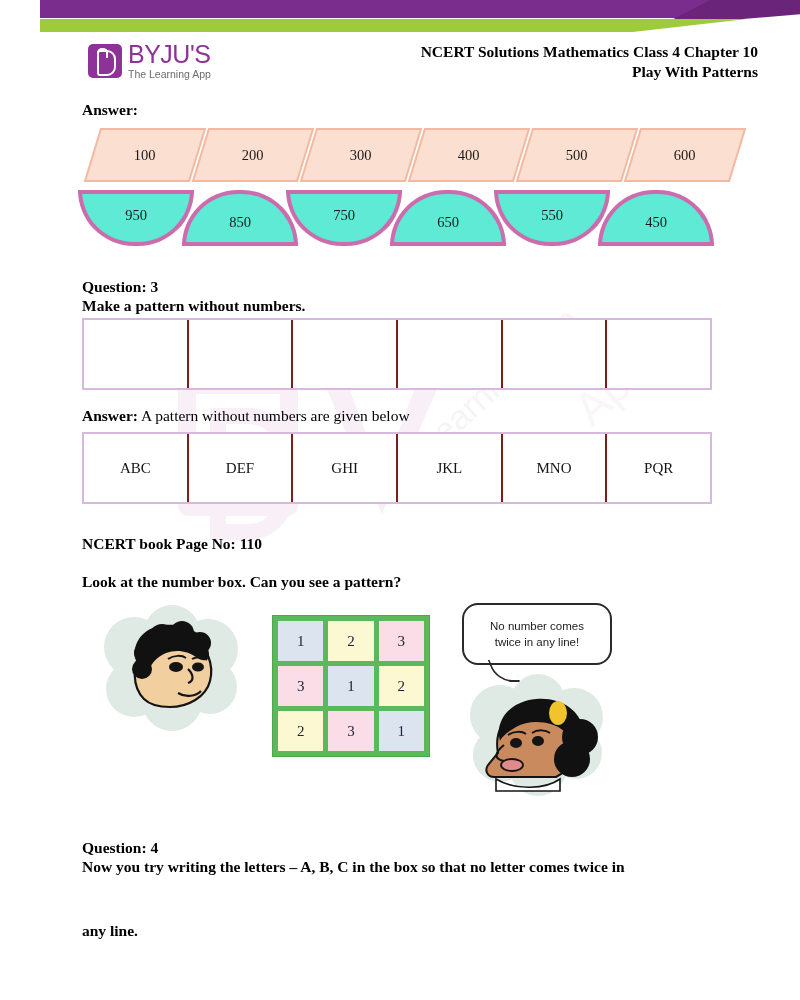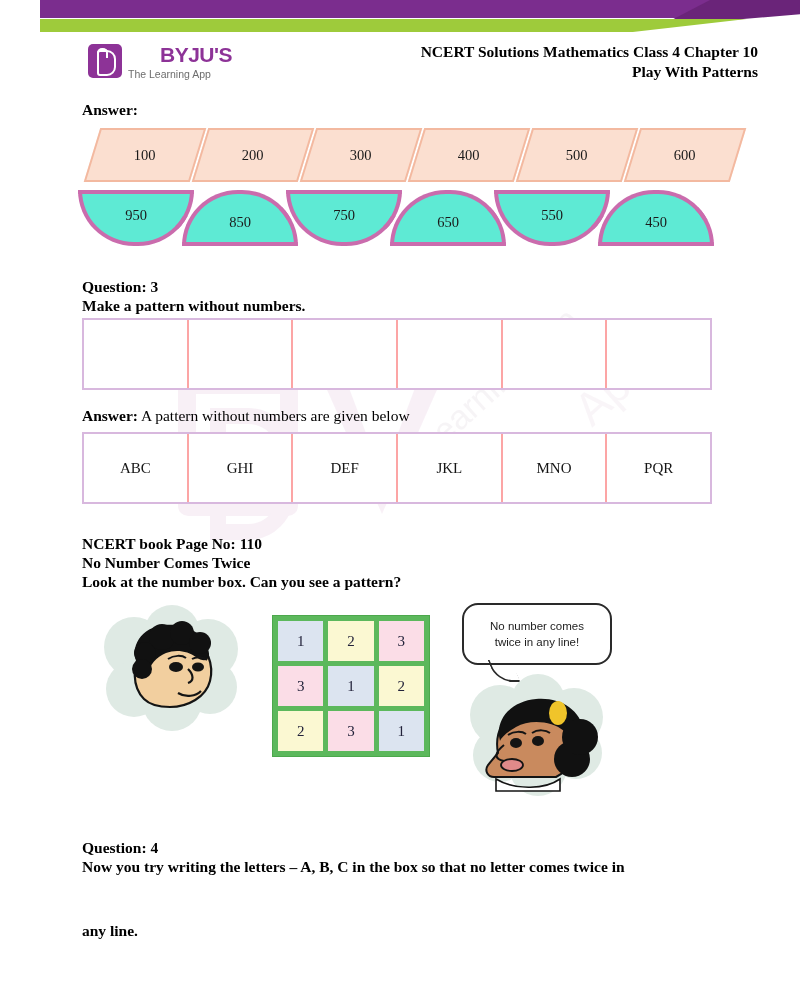--- a/index.html
+++ b/index.html
@@ -75,22 +75,22 @@
   .logo-mark:before{
     content:""; position:absolute; left:9px; top:6px; width:15px; height:22px;
     border:2.5px solid #fff; border-radius:3px 9px 9px 3px;
   }
   .logo-mark:after{
     content:""; position:absolute; left:9px; top:4px; width:7px; height:8px;
     border:2.5px solid #fff; border-bottom:none; border-radius:5px 5px 0 0;
   }
   .logo-text { margin-left:6px; }
   .logo-word {
-    font-family:"Liberation Sans",sans-serif; font-weight:bold;
-    font-size:21px; color:#8d3397; letter-spacing:-0.5px; line-height:25px;margin-left:32px;
+    font-family:"Liberation Sans",sans-serif; font-weight:normal;
+    font-size:25px; color:#8d3397; letter-spacing:-0.5px; line-height:25px;
   }
   .logo-sub {
     font-family:"Liberation Sans",sans-serif; font-size:10.5px;
     color:#6d6d6d; line-height:13px; margin-top:1px;
   }
   .doc-title {
     position:absolute; right:42px; top:6px; text-align:right;
     font-weight:bold; font-size:15.5px; color:#000; line-height:20px;
   }
 
@@ -118,21 +118,21 @@
     font-size:14.5px; color:#1a1a1a;
   }
   .cd.cup  { border-radius: 0 0 58px 58px; }
   .cd.dome { border-radius: 58px 58px 0 0; }
   .cd.cup  > span { margin-top:-6px; }
   .cd.dome > span { margin-top:8px; }
 
   
   .ptable { position:absolute; display:flex; border:2px solid #d8b8de; background:#fff; }
   .ptable .cell {
-    flex:1; border-right:2px solid #fca5a5;
+    flex:1; border-right:2px solid #7f1d1d;
     display:flex; align-items:center; justify-content:center;
     font-size:15px; color:#151515;
   }
   .ptable .cell:last-child { border-right:none; }
   #empty-table { left:82px; top:318px; width:630px; height:72px; }
   #abc-table   { left:82px; top:432px; width:630px; height:72px; }
 
   
   .illus { position:absolute; left:82px; top:595px; width:636px; height:215px; }
 
@@ -264,29 +264,28 @@
     <div class="cell"></div>
     <div class="cell"></div>
   </div>
 
   <div class="txt" style="left:82px; top:406px;">
     <span class="b">Answer:</span><span> A pattern without numbers are given below</span>
   </div>
 
   <div class="ptable" id="abc-table">
     <div class="cell">ABC</div>
+    <div class="cell">DEF</div>
     <div class="cell">GHI</div>
-    <div class="cell">DEF</div>
     <div class="cell">JKL</div>
     <div class="cell">MNO</div>
     <div class="cell">PQR</div>
   </div>
 
   <div class="txt b" style="left:82px; top:534px;">NCERT book Page No: 110</div>
-  <div class="txt b" style="left:82px; top:553px;">No Number Comes Twice</div>
   <div class="txt b" style="left:82px; top:572px;">Look at the number box. Can you see a pattern?</div>
 
   <div class="illus">
 
     <div class="boy">
       <svg viewBox="0 0 160 130" width="160" height="130">
         <g fill="#dfeae4">
           <circle cx="42" cy="44" r="30"></circle>
             <circle cx="80" cy="30" r="28"></circle>
           <circle cx="116" cy="46" r="30"></circle>

